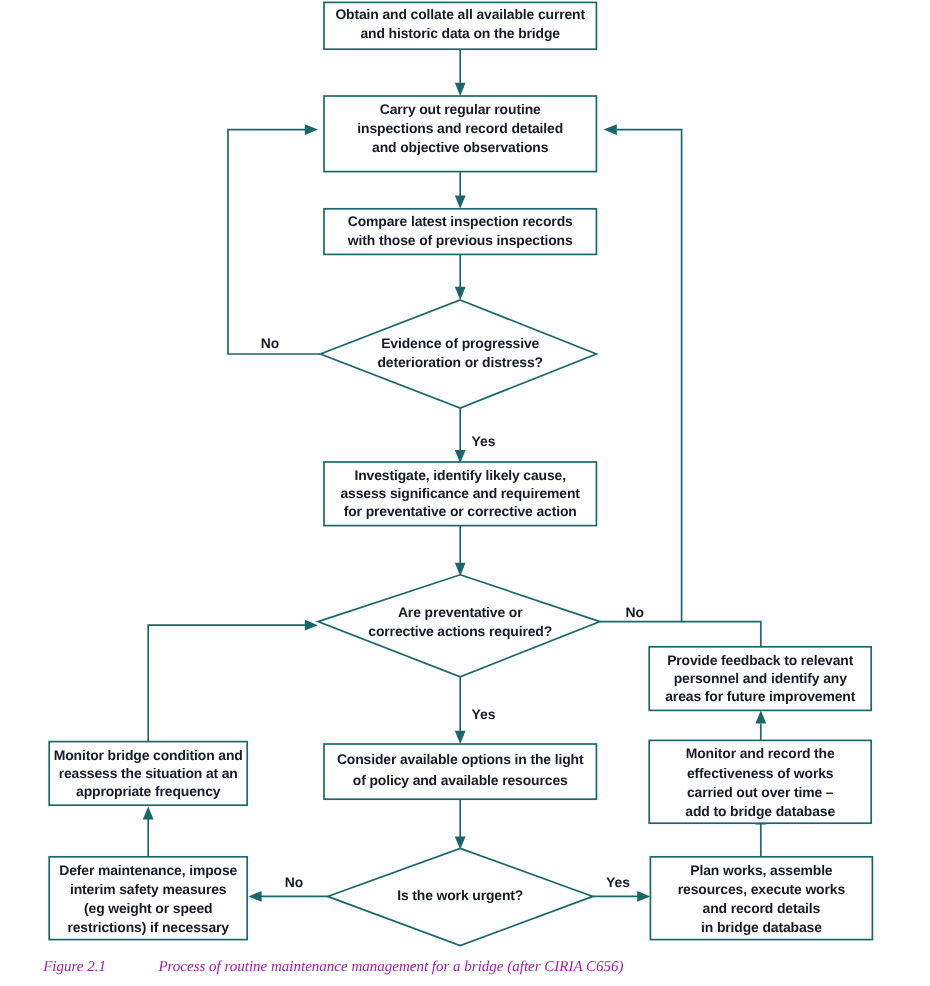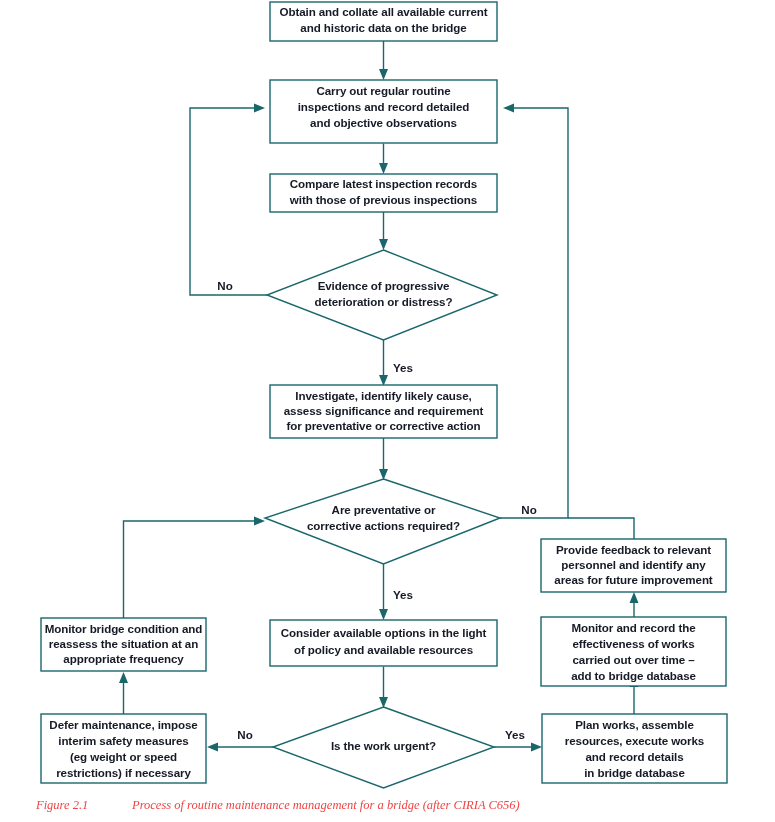--- a/index.html
+++ b/index.html
@@ -60,21 +60,21 @@
     dominant-baseline: middle;
   }
   .caption {
     position: absolute;
     left: 36px;
     top: 798px;
     width: 700px;
     font-family: "Liberation Serif", serif;
     font-size: 12.5px;
     font-style: italic;
-    color: #ef4444;
+    color: #a21caf;
     white-space: nowrap;
   }
   .caption .caption-label {
     display: inline-block;
     width: 96px;
   }
 </style>
 </head>
 <body>
 

